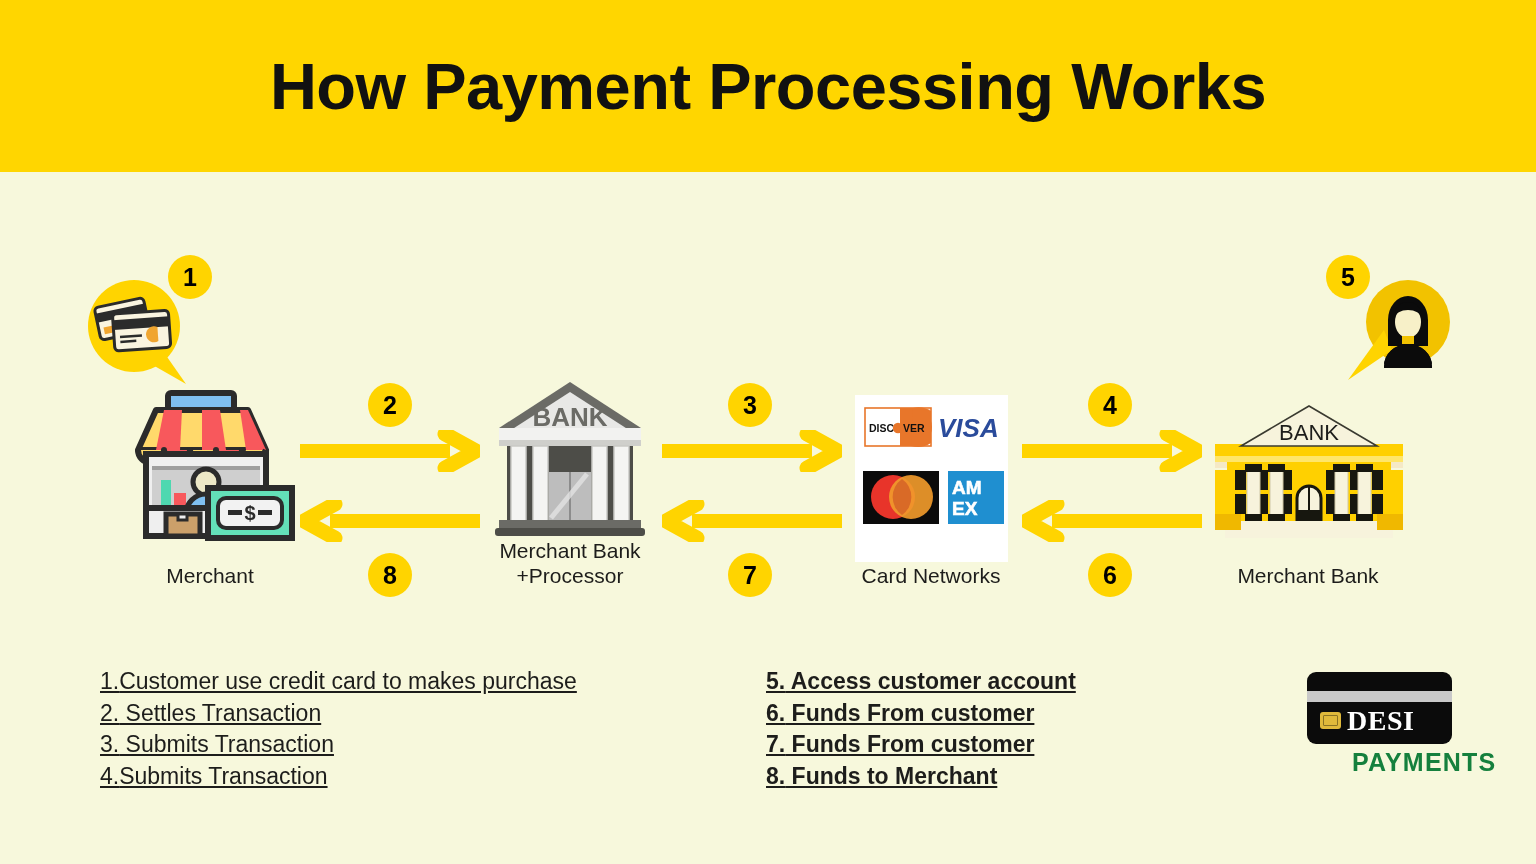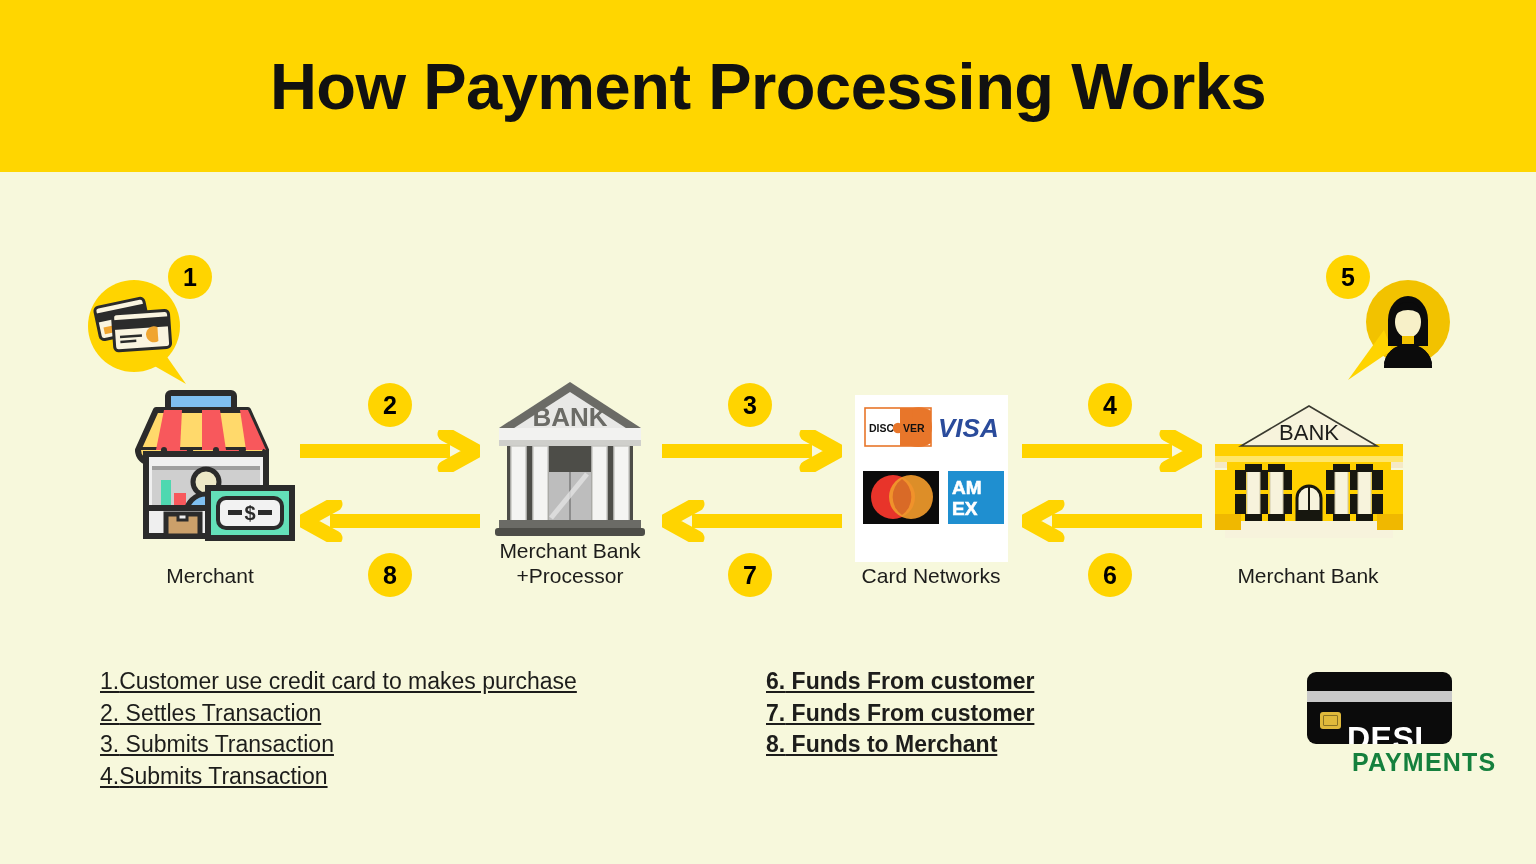--- a/index.html
+++ b/index.html
@@ -68,23 +68,23 @@
   .logo-stripe{position:absolute;left:0;top:19px;width:145px;height:11px;background:#c9c9c9;}
   .logo-chip{
     position:absolute;left:13px;top:40px;width:21px;height:17px;
     background:#E0B93B;border-radius:3px;
   }
   .logo-chip:before{
     content:"";position:absolute;left:3px;top:3px;width:15px;height:11px;
     border:1px solid #8a7223;border-radius:1px;box-sizing:border-box;
   }
   .logo-desi{
-    position:absolute;left:40px;top:48px;
-    font-size:32px;font-weight:bold;color:#ffffff;letter-spacing:0.5px;
-    font-family:Liberation Sans, sans-serif;
+    position:absolute;left:40px;top:33px;
+    font-size:28px;font-weight:bold;color:#ffffff;letter-spacing:0.5px;
+    font-family:Liberation Serif, serif;
   }
   .logo-payments{
     position:absolute;left:1352px;top:748px;
     font-size:25px;font-weight:bold;color:#15803d;letter-spacing:1.2px;
     font-family:"Liberation Sans", sans-serif;
   }
 </style>
 </head>
 <body>
 
@@ -348,20 +348,23 @@
       </li>
       <li class="li-row">
         <span>4.</span><span>Submits Transaction</span>
       </li>
     </ul>
   </div>
 
   <div class="legend legend-right">
     <ul>
       <li class="li-row">
+        <span>5.</span><span> Access customer account</span>
+      </li>
+      <li class="li-row">
         <span>6.</span><span> Funds From customer</span>
       </li>
       <li class="li-row">
         <span>7.</span><span> Funds From customer</span>
       </li>
       <li class="li-row">
         <span>8.</span><span> Funds to Merchant</span>
       </li>
     </ul>
   </div>

